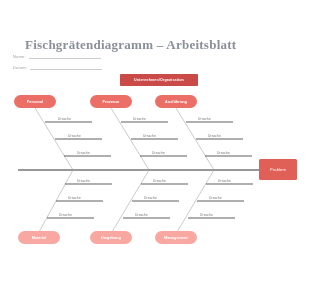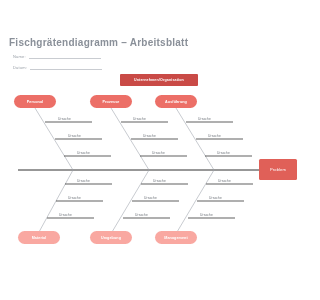--- a/index.html
+++ b/index.html
@@ -18,27 +18,28 @@
   #page {
     position: relative;
     width: 300px;
     height: 300px;
     background: #ffffff;
   }
 
   
   .worksheet-title {
     position: absolute;
-    left: 9px;
+    left: 25px;
     top: 37px;
-    font-size: 10px;
+    font-size: 13px;
     font-weight: bold;
     letter-spacing: 0.25px;
     color: #8a9099;
     white-space: nowrap;
+    font-family: Liberation Serif, serif;
   }
 
   .field-row {
     position: absolute;
     left: 13px;
     display: flex;
     align-items: flex-end;
     gap: 3px;
   }
   .field-row.name  { top: 54px; }

